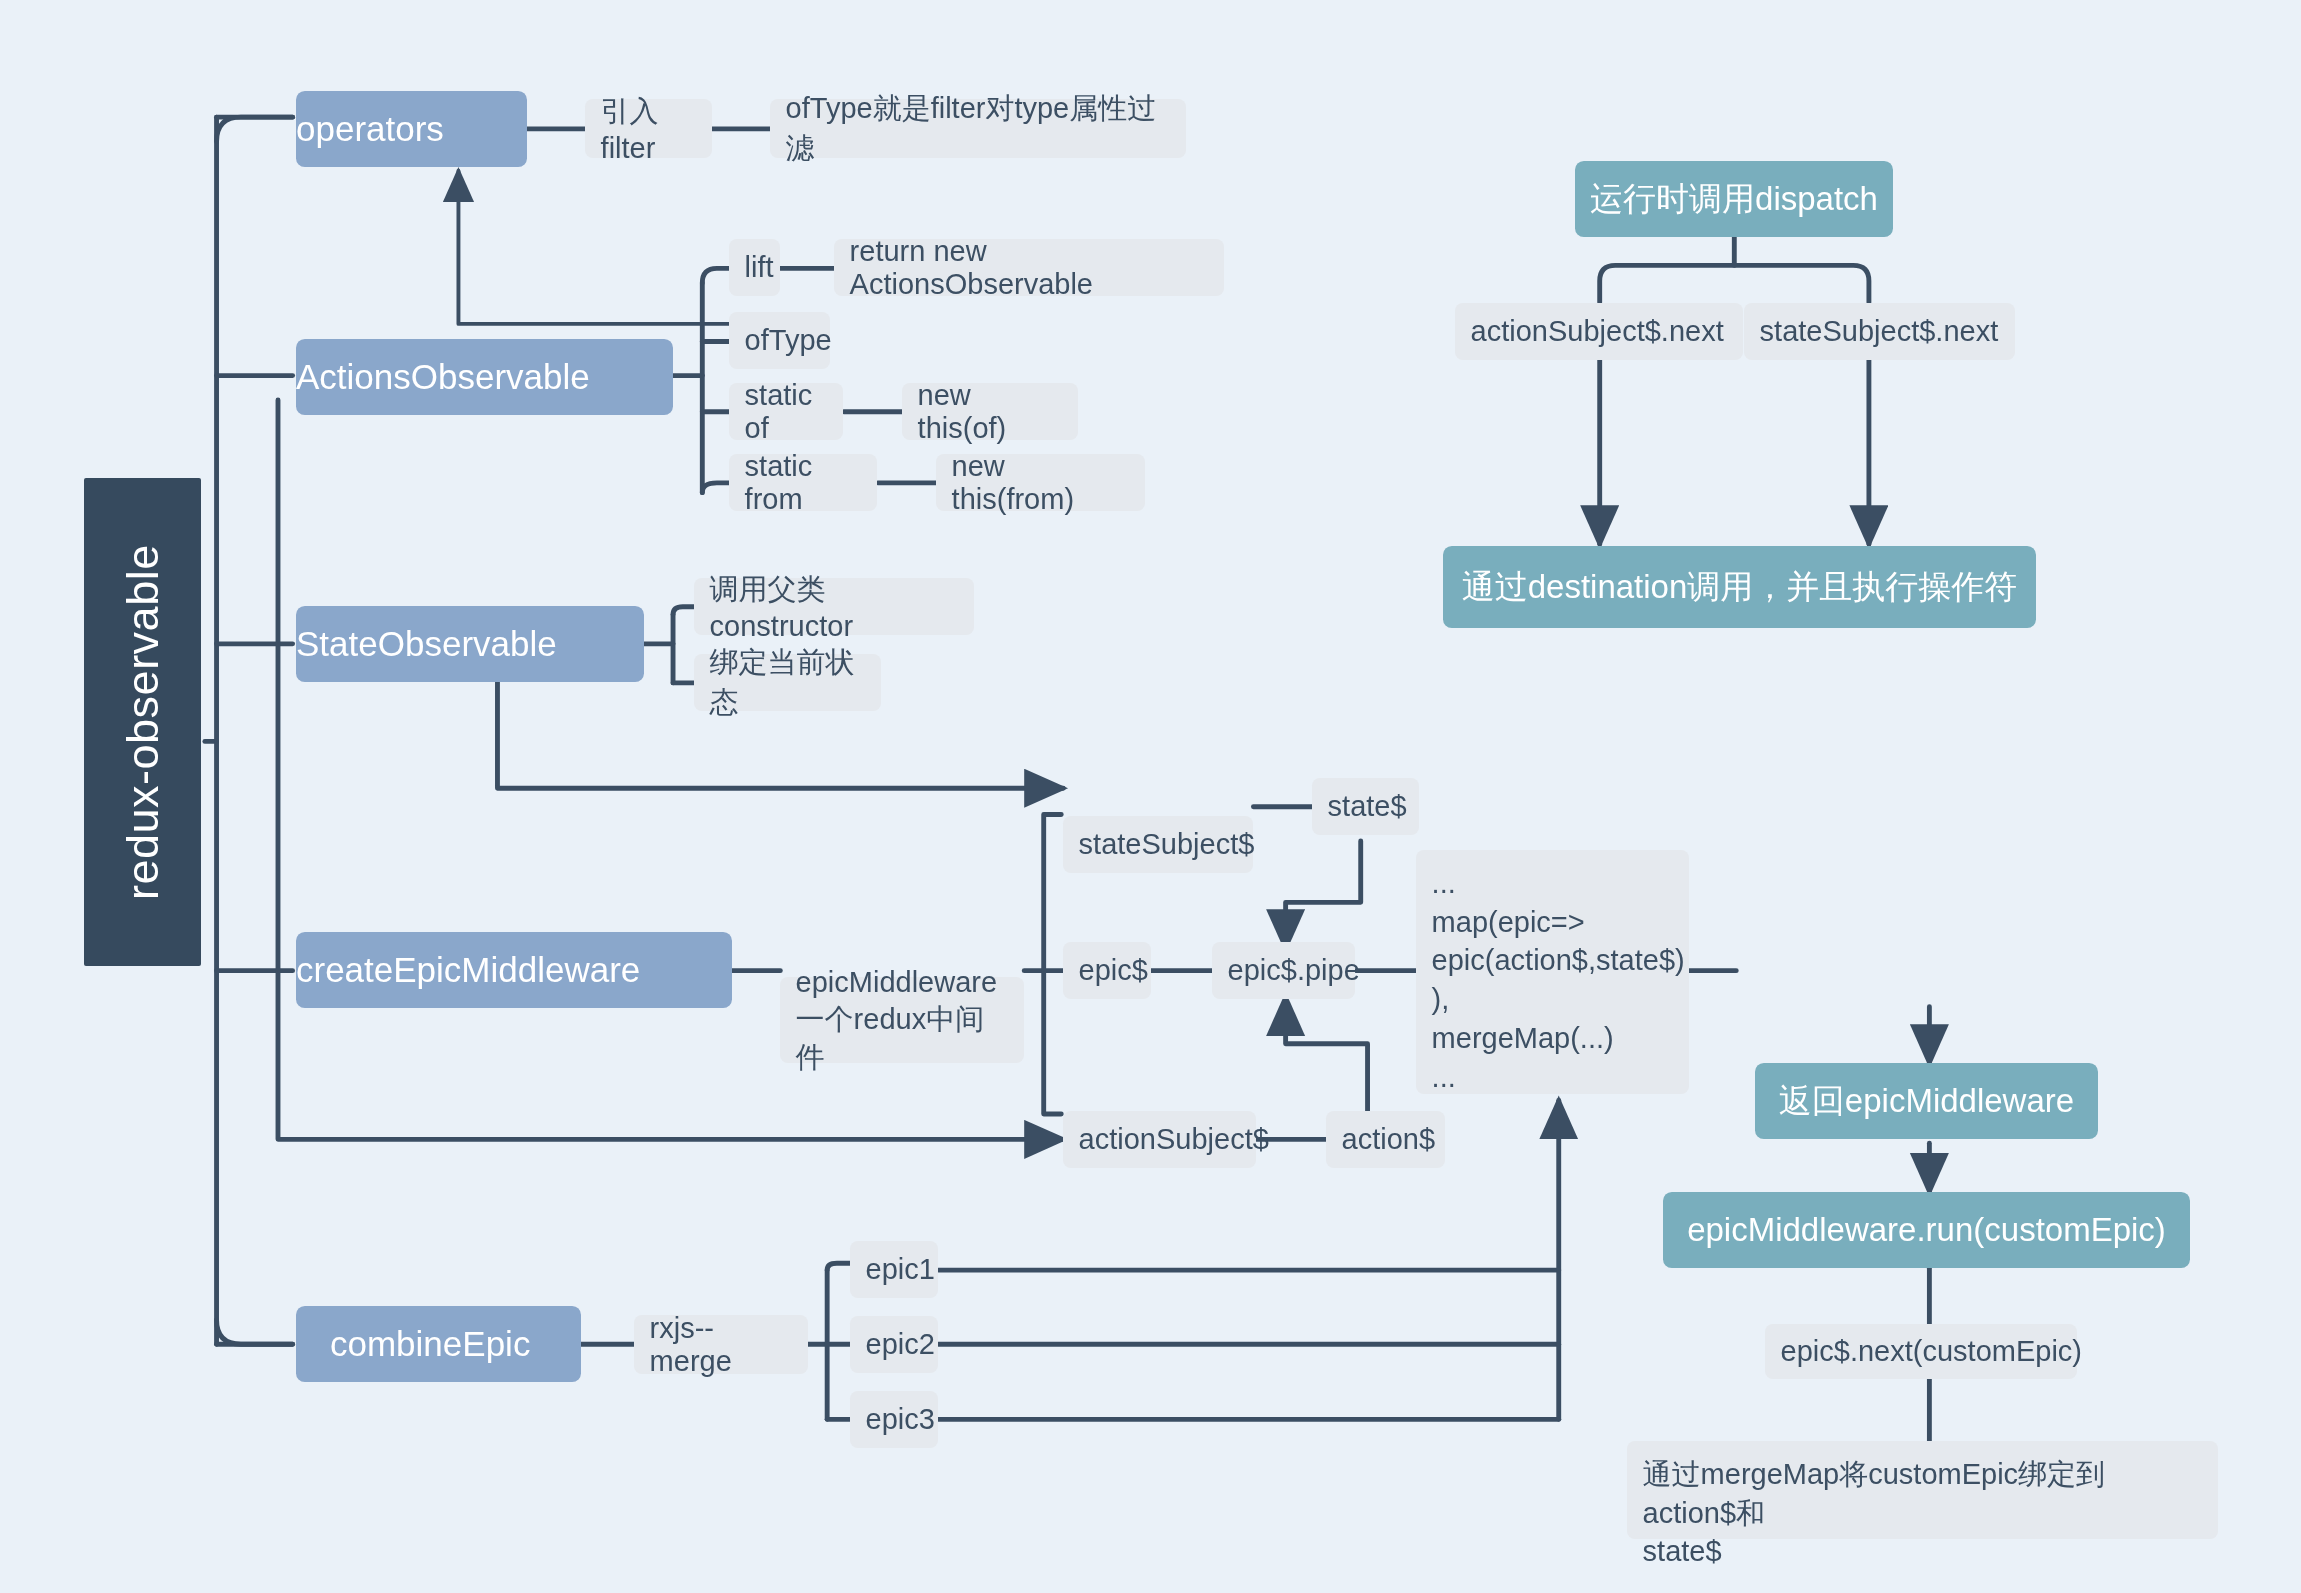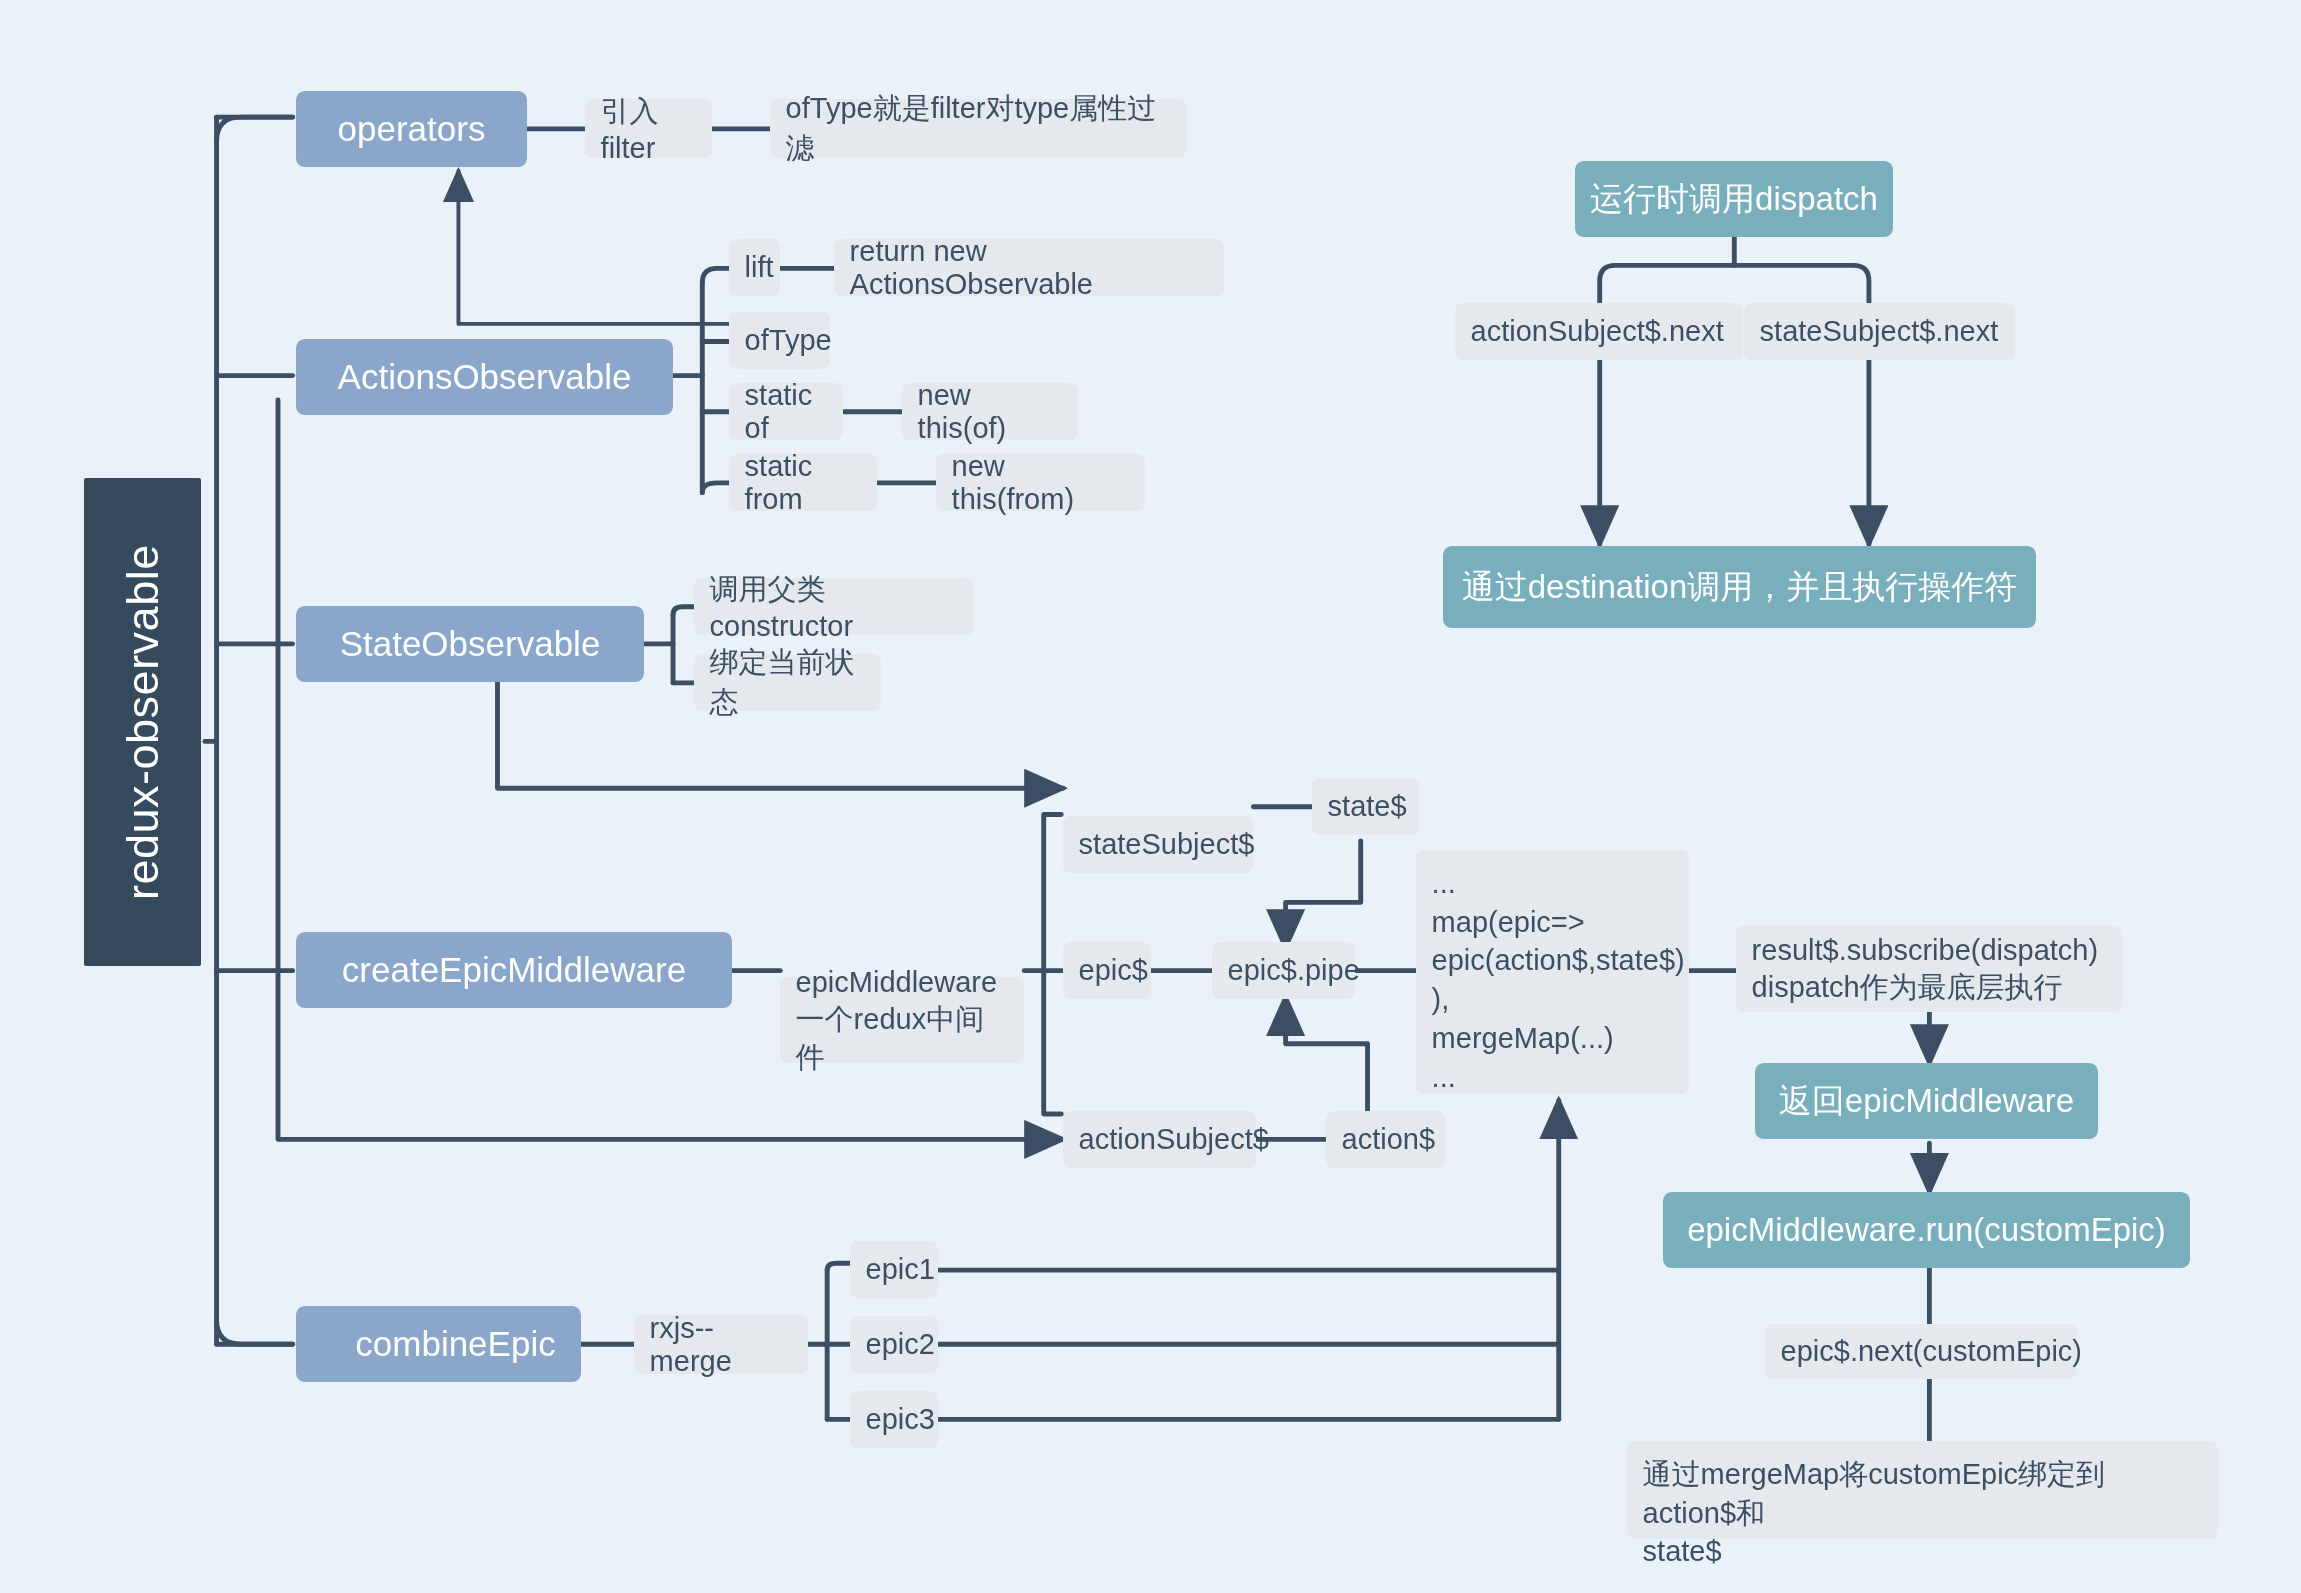--- a/index.html
+++ b/index.html
@@ -16,21 +16,21 @@
         border-radius:9.8px;white-space:pre-line;}
 
   
   .root{
     background:#364a5e;color:#ffffff;border-radius:2px;
     writing-mode:vertical-rl;text-orientation:mixed;transform:rotate(180deg);
     justify-content:center;font-size:45px;letter-spacing:0.5px;
   }
   
   .primary{
-    background:#8aa7cb;color:#ffffff;justify-content:center;
+    background:#8aa7cb;color:#ffffff;
     font-size:35px;border-radius:8.8px;
   }
   
   .teal{
     background:#79aebd;color:#ffffff;justify-content:center;
     font-size:33px;border-radius:8.8px;text-align:right;
   }
   
   .leaf{
     background:#e5e9ee;color:#3c4f63;font-size:29px;
@@ -233,24 +233,20 @@
 mergeMap(...)
 ...</span>
   </div>
   <div class="node leaf center" style="left:1063px;top:1111px;width:193px;height:57px;">
     <span>actionSubject$</span>
   </div>
   <div class="node leaf center" style="left:1326px;top:1111px;width:119px;height:57px;">
     <span>action$</span>
   </div>
 
-  <div class="node leaf multi" style="left:1736px;top:926px;width:386px;height:86px;">
-    <span>result$.subscribe(dispatch)
-dispatch作为最底层执行</span>
-  </div>
   <div class="node teal" style="left:1755px;top:1063px;width:343px;height:76px;">
     <span>返回epicMiddleware</span>
   </div>
   <div class="node teal" style="left:1663px;top:1192px;width:527px;height:76px;">
     <span>epicMiddleware.run(customEpic)</span>
   </div>
   <div class="node leaf center" style="left:1765px;top:1324px;width:312px;height:55px;">
     <span>epic$.next(customEpic)</span>
   </div>
   <div class="node leaf top" style="left:1627px;top:1441px;width:591px;height:98px;">

